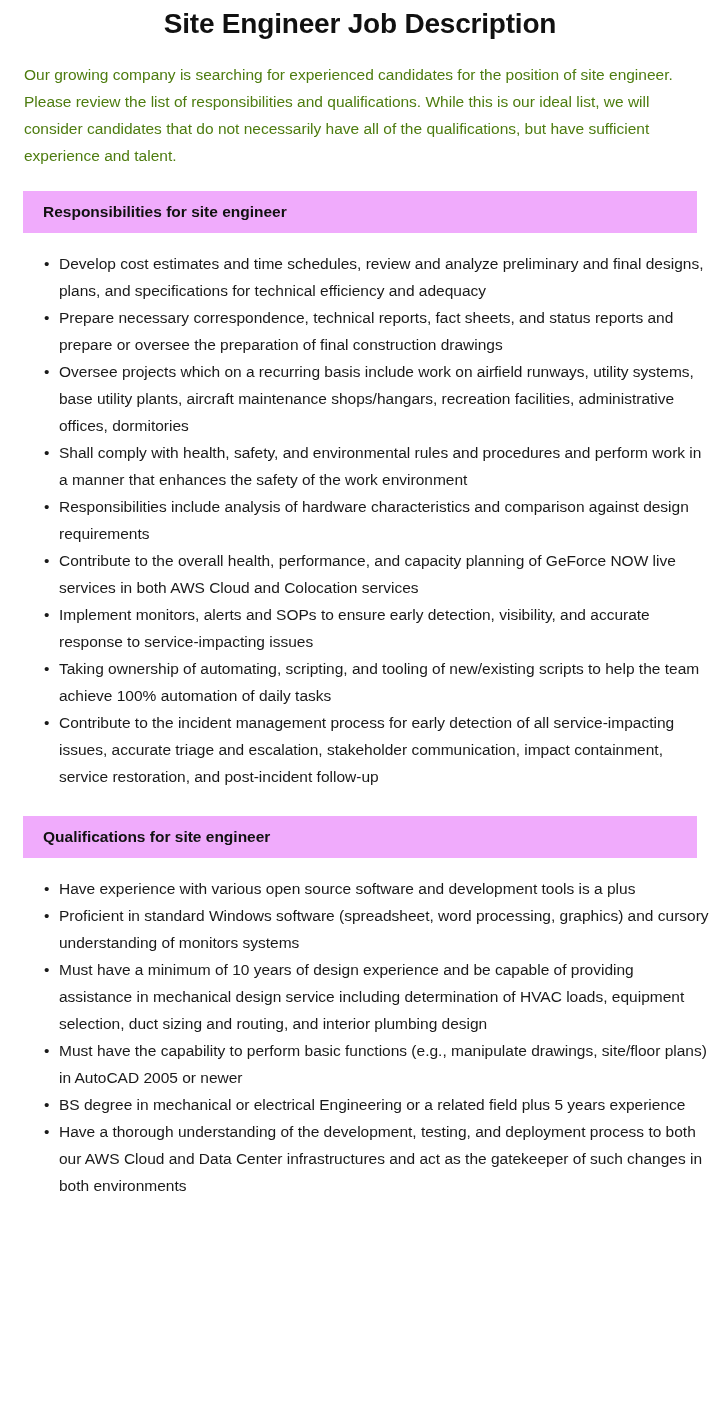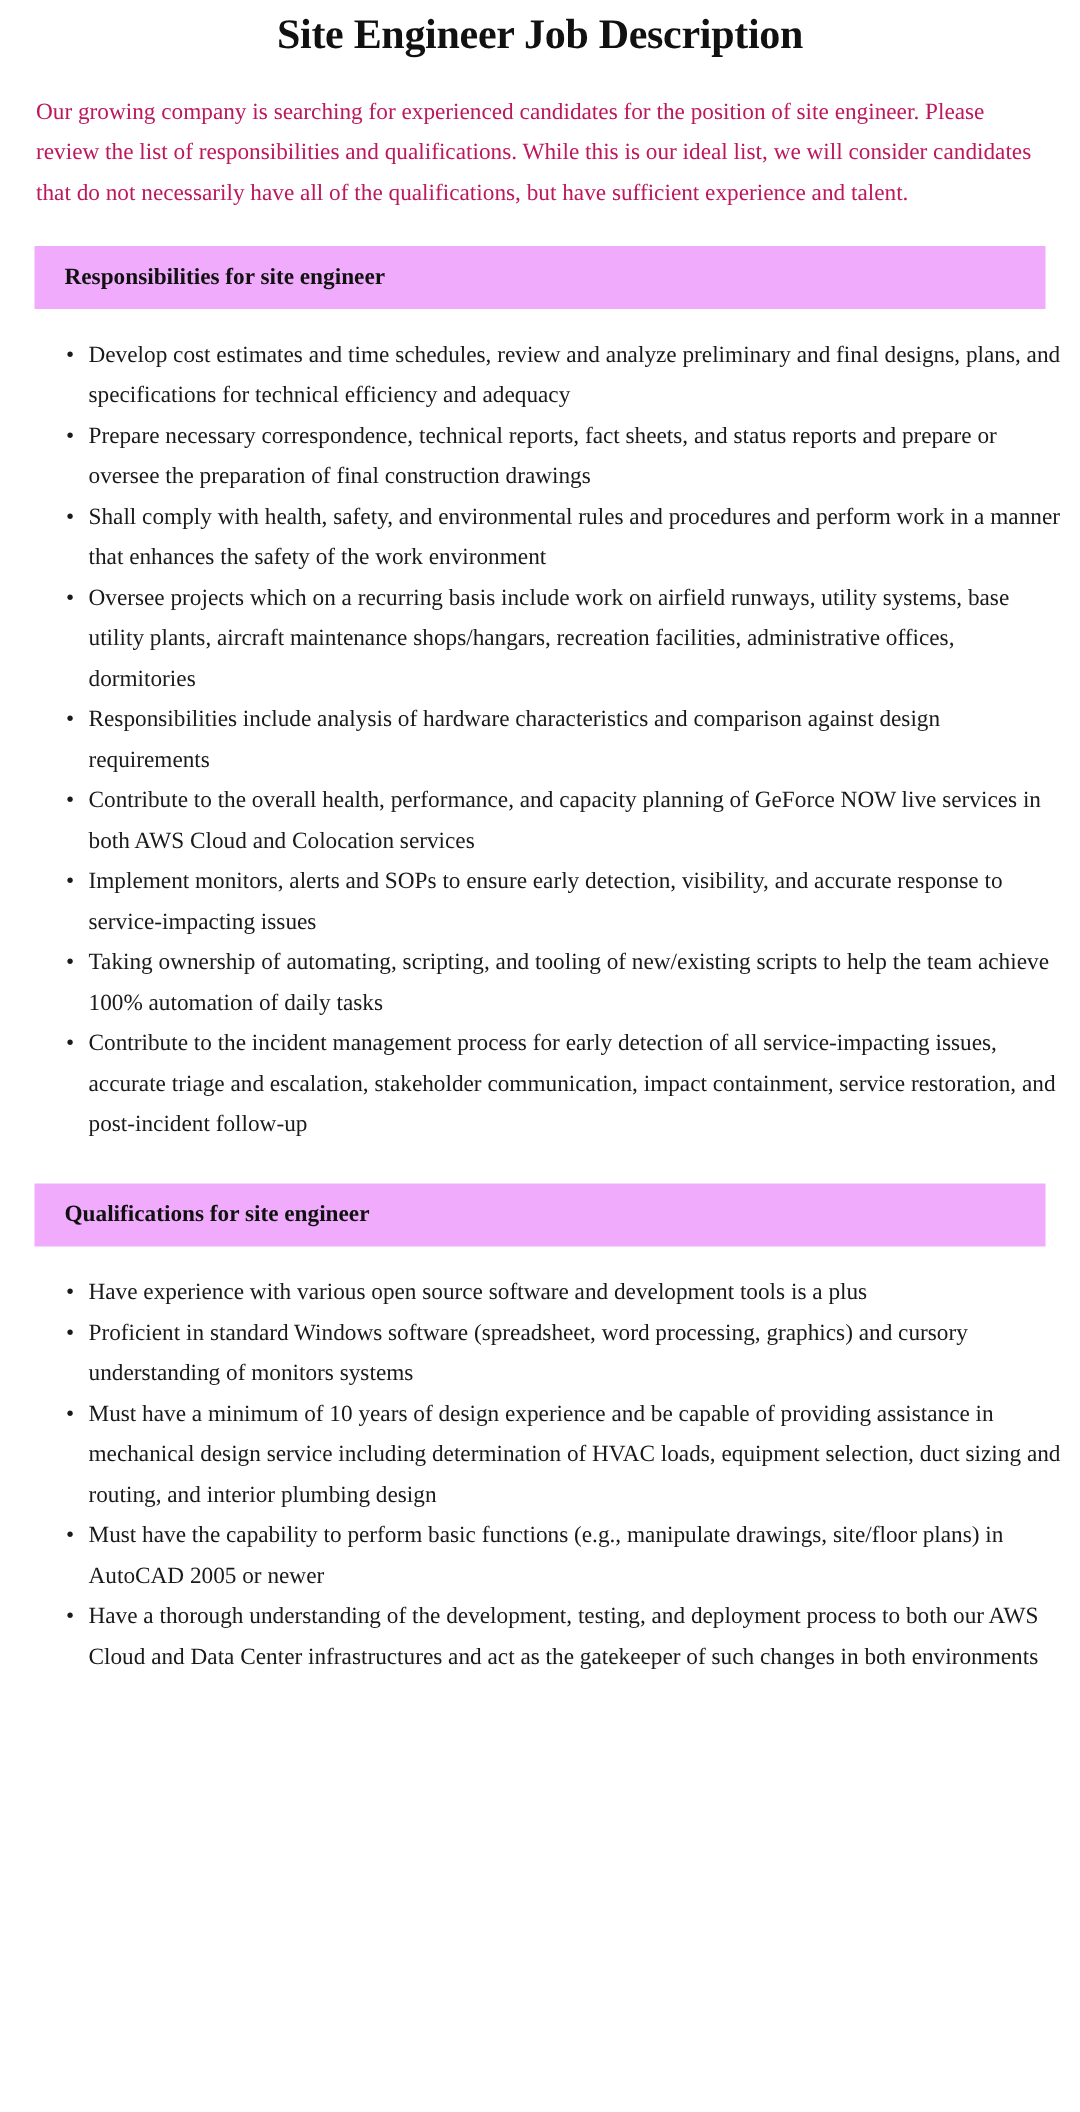--- a/index.html
+++ b/index.html
@@ -11,36 +11,35 @@
     width: 720px;
     min-height: 1408px;
     font-family: "Liberation Sans", sans-serif;
     color: #111111;
     -webkit-font-smoothing: antialiased;
   }
   .page {
     width: 720px;
     box-sizing: border-box;
     padding: 0 0 24px 0;
-    font-family: Liberation Serif, serif;
   }
   .doc-title {
     font-size: 28px;
     font-weight: bold;
     text-align: center;
     letter-spacing: -0.2px;
     margin: 6px 0 0 0;
     padding: 0 24px;
     line-height: 36px;
     color: #111111;
   }
   .intro {
     font-size: 15.5px;
     line-height: 27px;
-    color: #be185d;
+    color: #4d7c0f;
     margin: 19px 0 16px 0;
     padding: 0 24px 0 24px;
   }
   .section {
     margin-top: 22px;
   }
   .section-header {
     background: #f0abfc;
     margin: 0 23px;
     padding: 11px 0 11px 20px;
@@ -84,34 +83,35 @@
 
   <h1 class="doc-title">Site Engineer Job Description</h1>
 
   <p class="intro">Our growing company is searching for experienced candidates for the position of site engineer. Please review the list of responsibilities and qualifications. While this is our ideal list, we will consider candidates that do not necessarily have all of the qualifications, but have sufficient experience and talent.</p>
 
   <section class="section responsibilities">
     <div class="section-header">Responsibilities for site engineer</div>
     <ul class="bullets">
         <li>Develop cost estimates and time schedules, review and analyze preliminary and final designs, plans, and specifications for technical efficiency and adequacy</li>
         <li>Prepare necessary correspondence, technical reports, fact sheets, and status reports and prepare or oversee the preparation of final construction drawings</li>
+        <li>Oversee projects which on a recurring basis include work on airfield runways, utility systems, base utility plants, aircraft maintenance shops/hangars, recreation facilities, administrative offices, dormitories</li>
         <li>Shall comply with health, safety, and environmental rules and procedures and perform work in a manner that enhances the safety of the work environment</li>
-        <li>Oversee projects which on a recurring basis include work on airfield runways, utility systems, base utility plants, aircraft maintenance shops/hangars, recreation facilities, administrative offices, dormitories</li>
         <li>Responsibilities include analysis of hardware characteristics and comparison against design requirements</li>
         <li>Contribute to the overall health, performance, and capacity planning of GeForce NOW live services in both AWS Cloud and Colocation services</li>
         <li>Implement monitors, alerts and SOPs to ensure early detection, visibility, and accurate response to service-impacting issues</li>
         <li>Taking ownership of automating, scripting, and tooling of new/existing scripts to help the team achieve 100% automation of daily tasks</li>
         <li>Contribute to the incident management process for early detection of all service-impacting issues, accurate triage and escalation, stakeholder communication, impact containment, service restoration, and post-incident follow-up</li>
       </ul>
   </section>
 
   <section class="section qualifications">
     <div class="section-header">Qualifications for site engineer</div>
     <ul class="bullets">
         <li>Have experience with various open source software and development tools is a plus</li>
         <li>Proficient in standard Windows software (spreadsheet, word processing, graphics) and cursory understanding of monitors systems</li>
         <li>Must have a minimum of 10 years of design experience and be capable of providing assistance in mechanical design service including determination of HVAC loads, equipment selection, duct sizing and routing, and interior plumbing design</li>
         <li>Must have the capability to perform basic functions (e.g., manipulate drawings, site/floor plans) in AutoCAD 2005 or newer</li>
+        <li>BS degree in mechanical or electrical Engineering or a related field plus 5 years experience</li>
         <li>Have a thorough understanding of the development, testing, and deployment process to both our AWS Cloud and Data Center infrastructures and act as the gatekeeper of such changes in both environments</li>
       </ul>
   </section>
 
 </div>
 
 </body></html>

